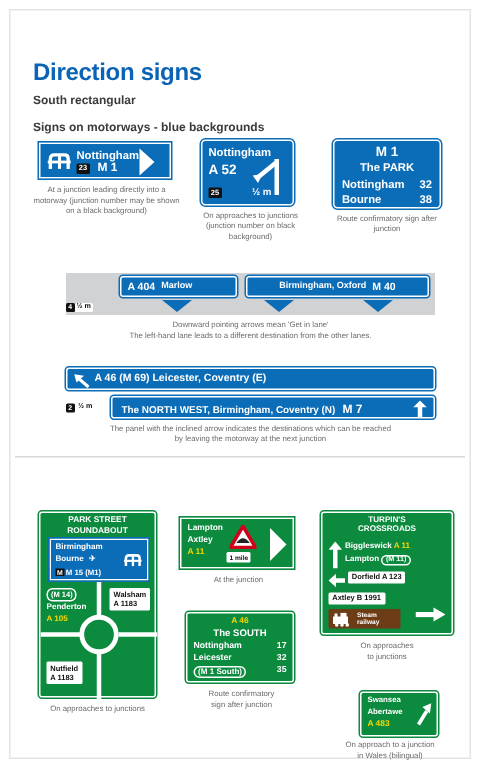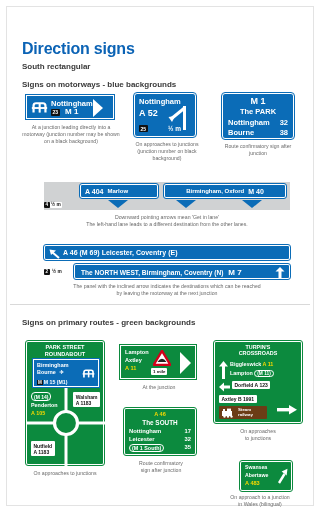--- a/index.html
+++ b/index.html
@@ -173,21 +173,20 @@
 </style>
 </head>
 <body>
 
 <div class="page">
   <div class="frame"></div>
 
   <div class="title">Direction signs</div>
   <div class="subtitle">South rectangular</div>
   <div class="sect blue">Signs on motorways - blue backgrounds</div>
-  <div class="sect green">Signs on primary routes - green backgrounds</div>
 
   <div class="sign" id="sign1">
     <svg class="mwy" viewBox="0 0 20 20">
       <path d="M3 16 L3 8 Q3 5 6 5 L14 5 Q17 5 17 8 L17 16" stroke="#fff" stroke-width="2.6" fill="none"></path>
       <rect x="9" y="5" width="2.4" height="11" fill="#fff"></rect>
       <rect x="1" y="9.5" width="18" height="2.2" fill="#fff"></rect>
     </svg>
     <div class="l1">Nottingham</div>
     <div class="black-box jnum">23</div>
     <div class="m1">M 1</div>

